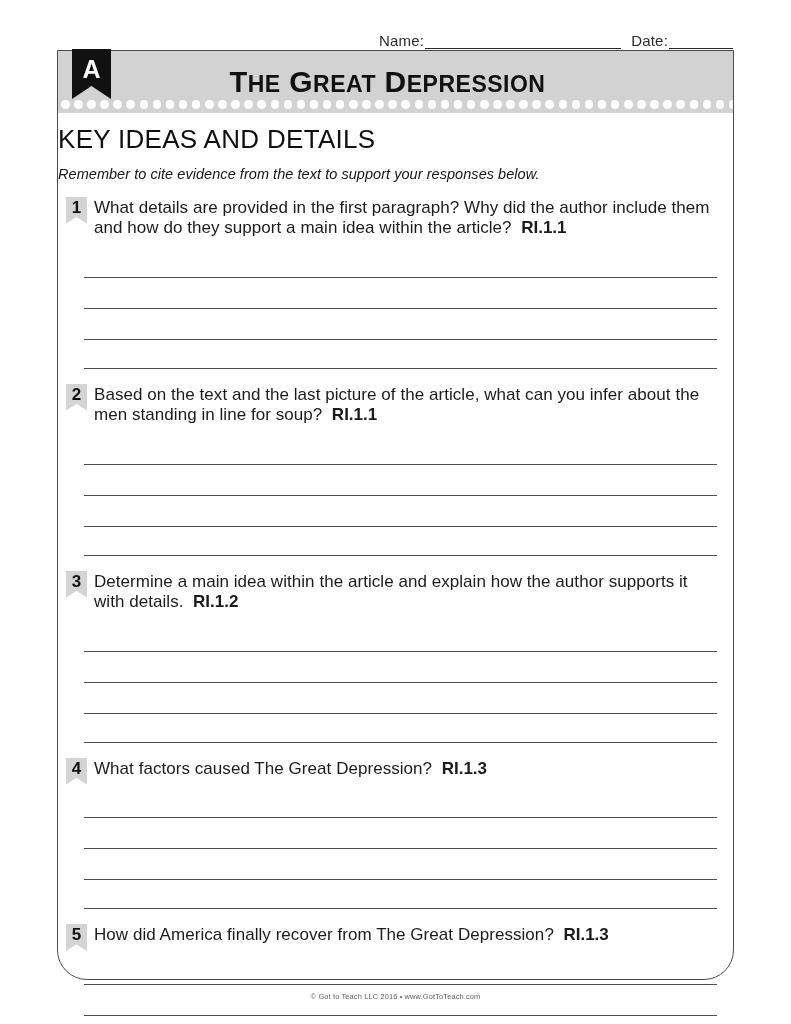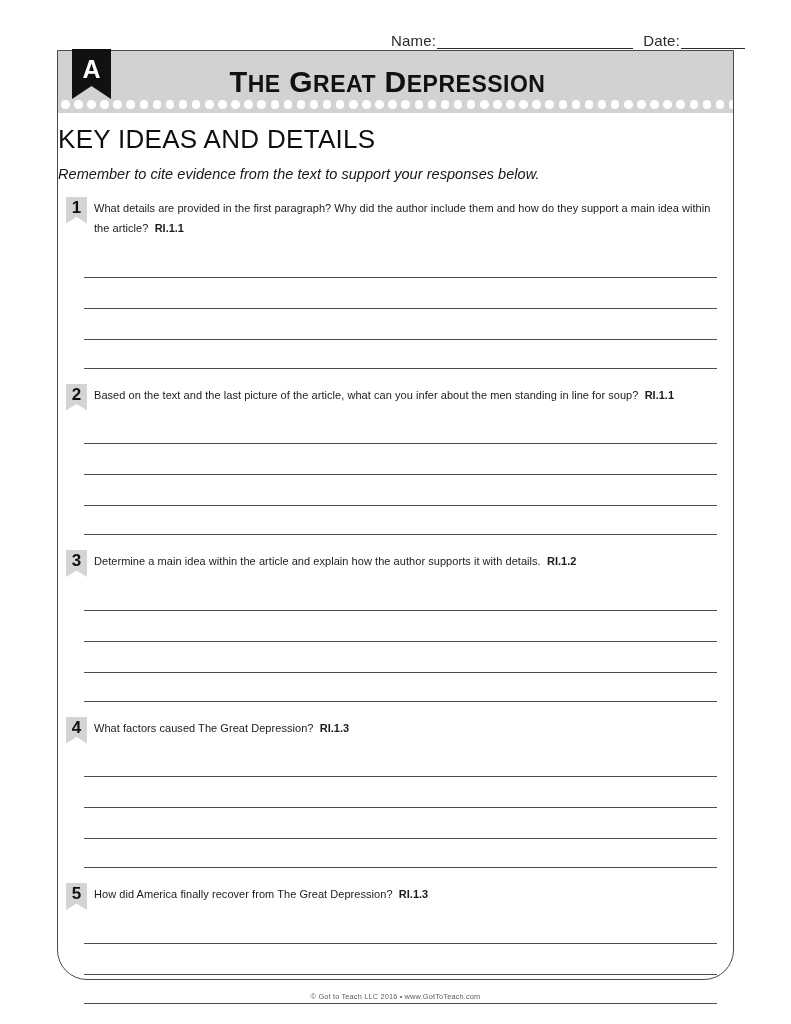--- a/index.html
+++ b/index.html
@@ -20,21 +20,21 @@
   
   .nameline-row {
     position: absolute;
     top: 27px;
     left: 0;
     width: 791px;
     height: 22px;
     display: flex;
     justify-content: flex-end;
     align-items: flex-end;
-    padding-right: 46px;
+    padding-right: 58px;
     box-sizing: border-box;
   }
   .nd-group {
     display: flex;
     align-items: flex-end;
     font-size: 15px;
     color: #2b2b2b;
     letter-spacing: 0.2px;
   }
   .nd-label { white-space: nowrap; }
@@ -160,21 +160,21 @@
     height: 27px;
     background: #d4d4d4;
     color: #111111;
     font-size: 17px;
     font-weight: bold;
     text-align: center;
     line-height: 21px;
     clip-path: polygon(0 0, 100% 0, 100% 100%, 50% 76%, 0 100%);
   }
   .qtext {
-    font-size: 11px;
+    font-size: 17px;
     line-height: 20.5px;
     color: #1b1b1b;
     letter-spacing: 0.05px;
     padding-top: 2px;
     min-height: 20px;
   }
   .qtext .std {
     font-weight: bold;
     letter-spacing: 0;
   }

